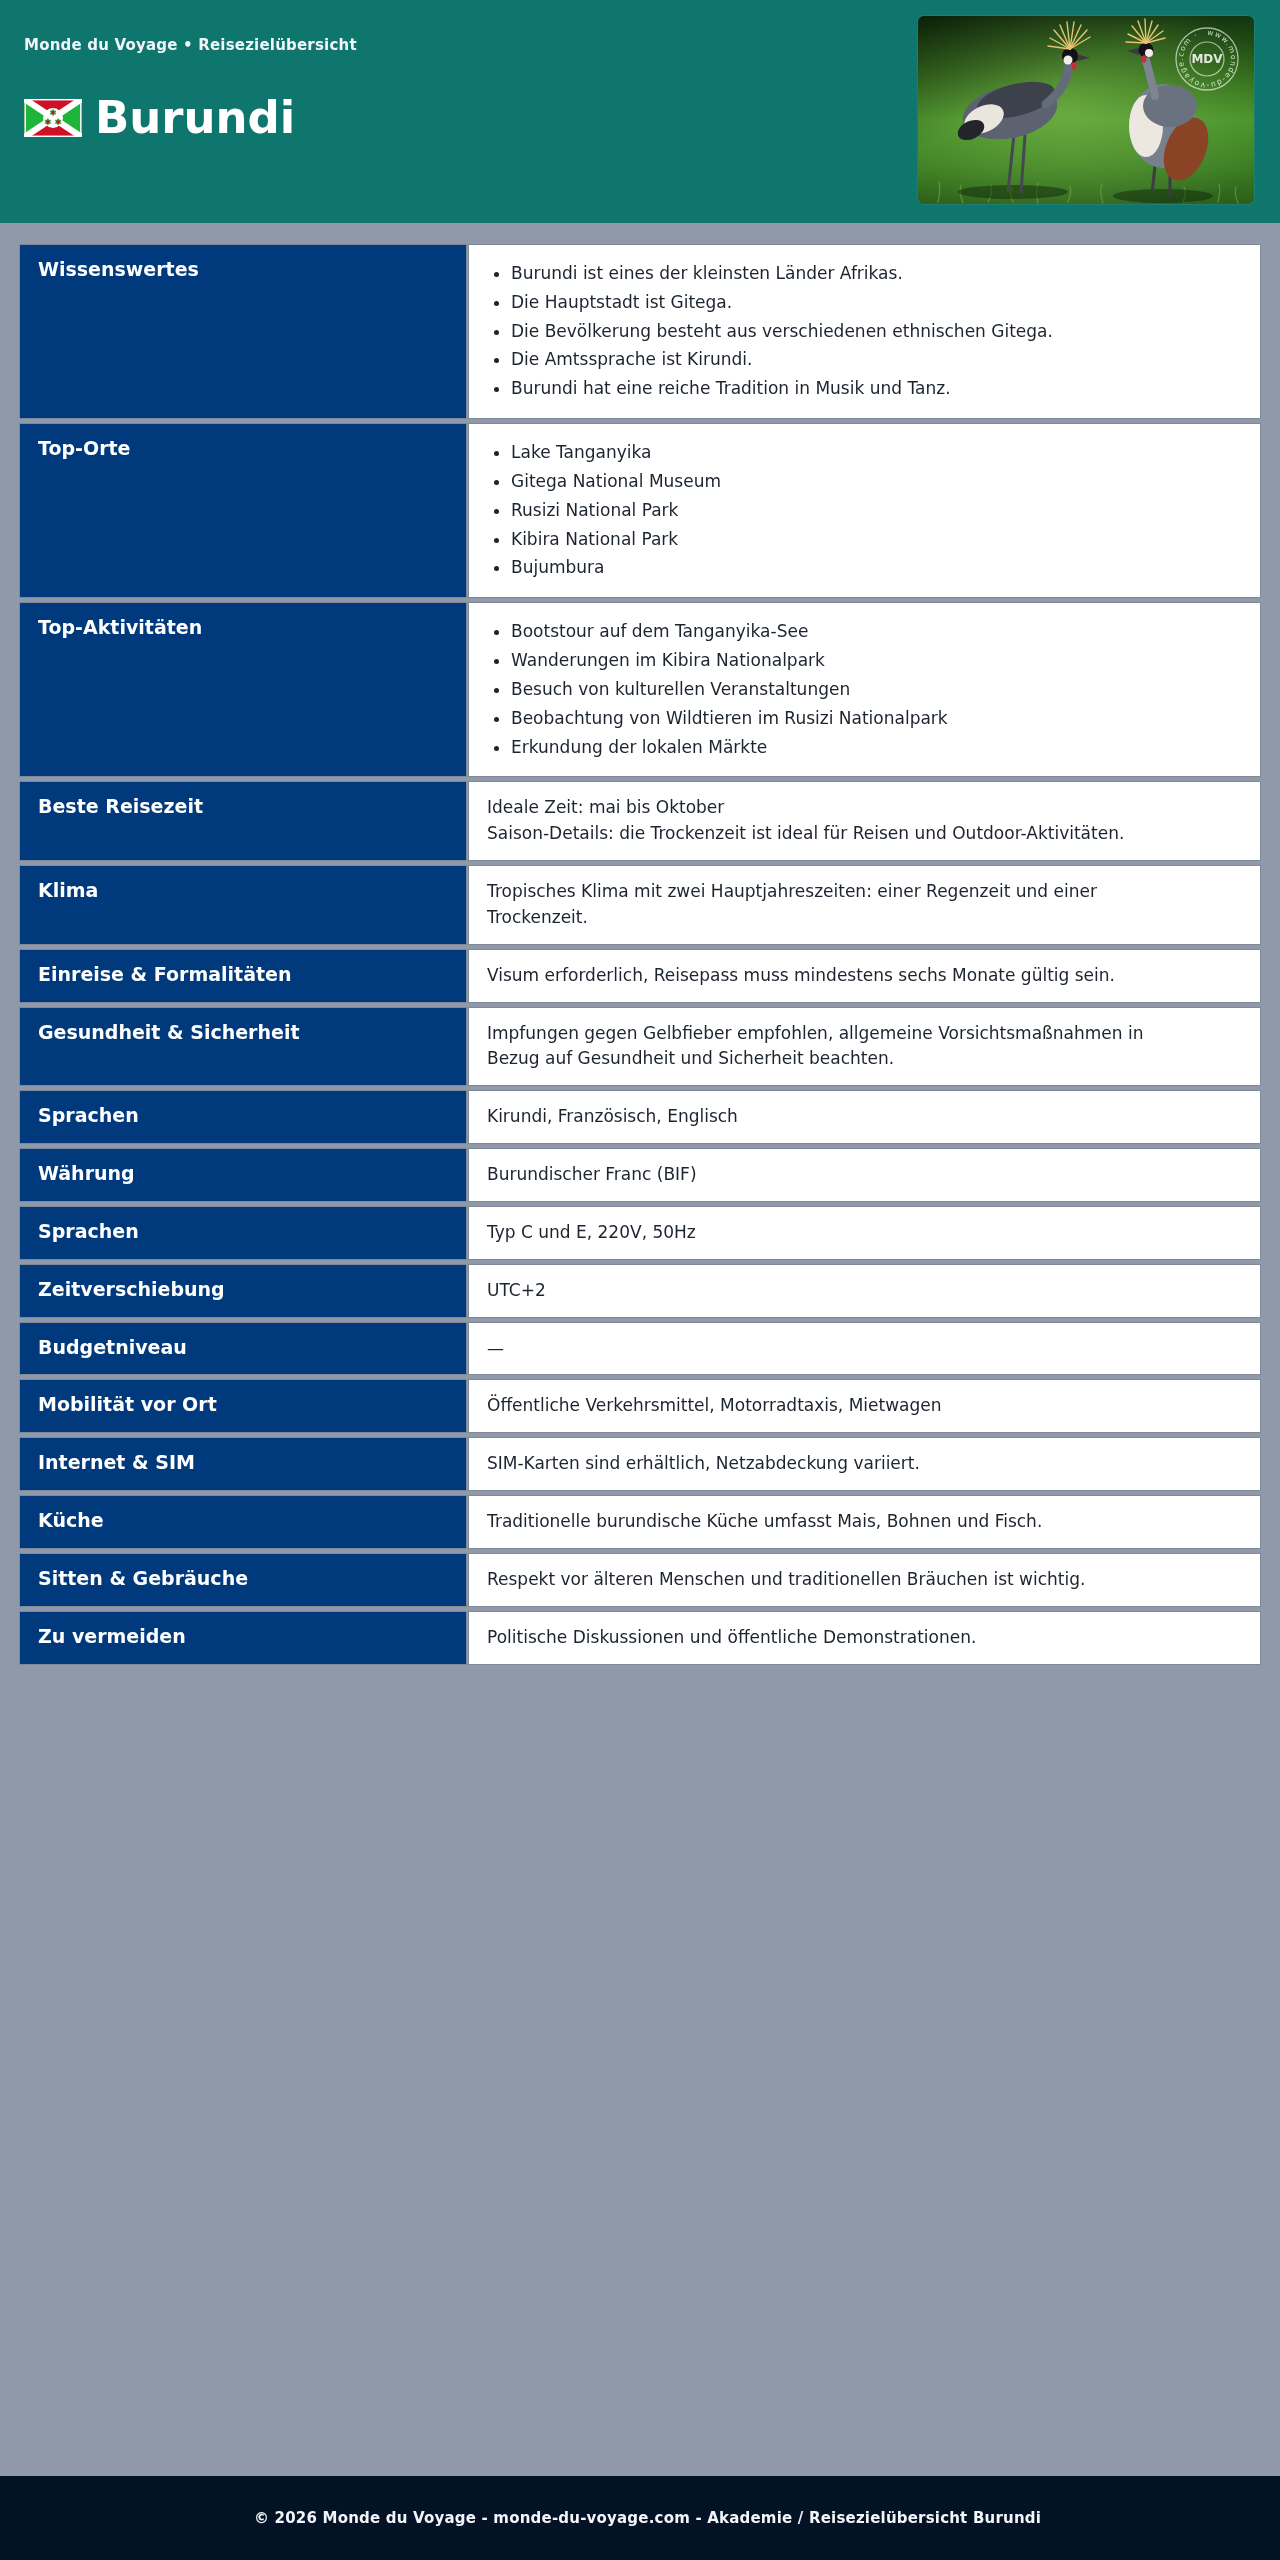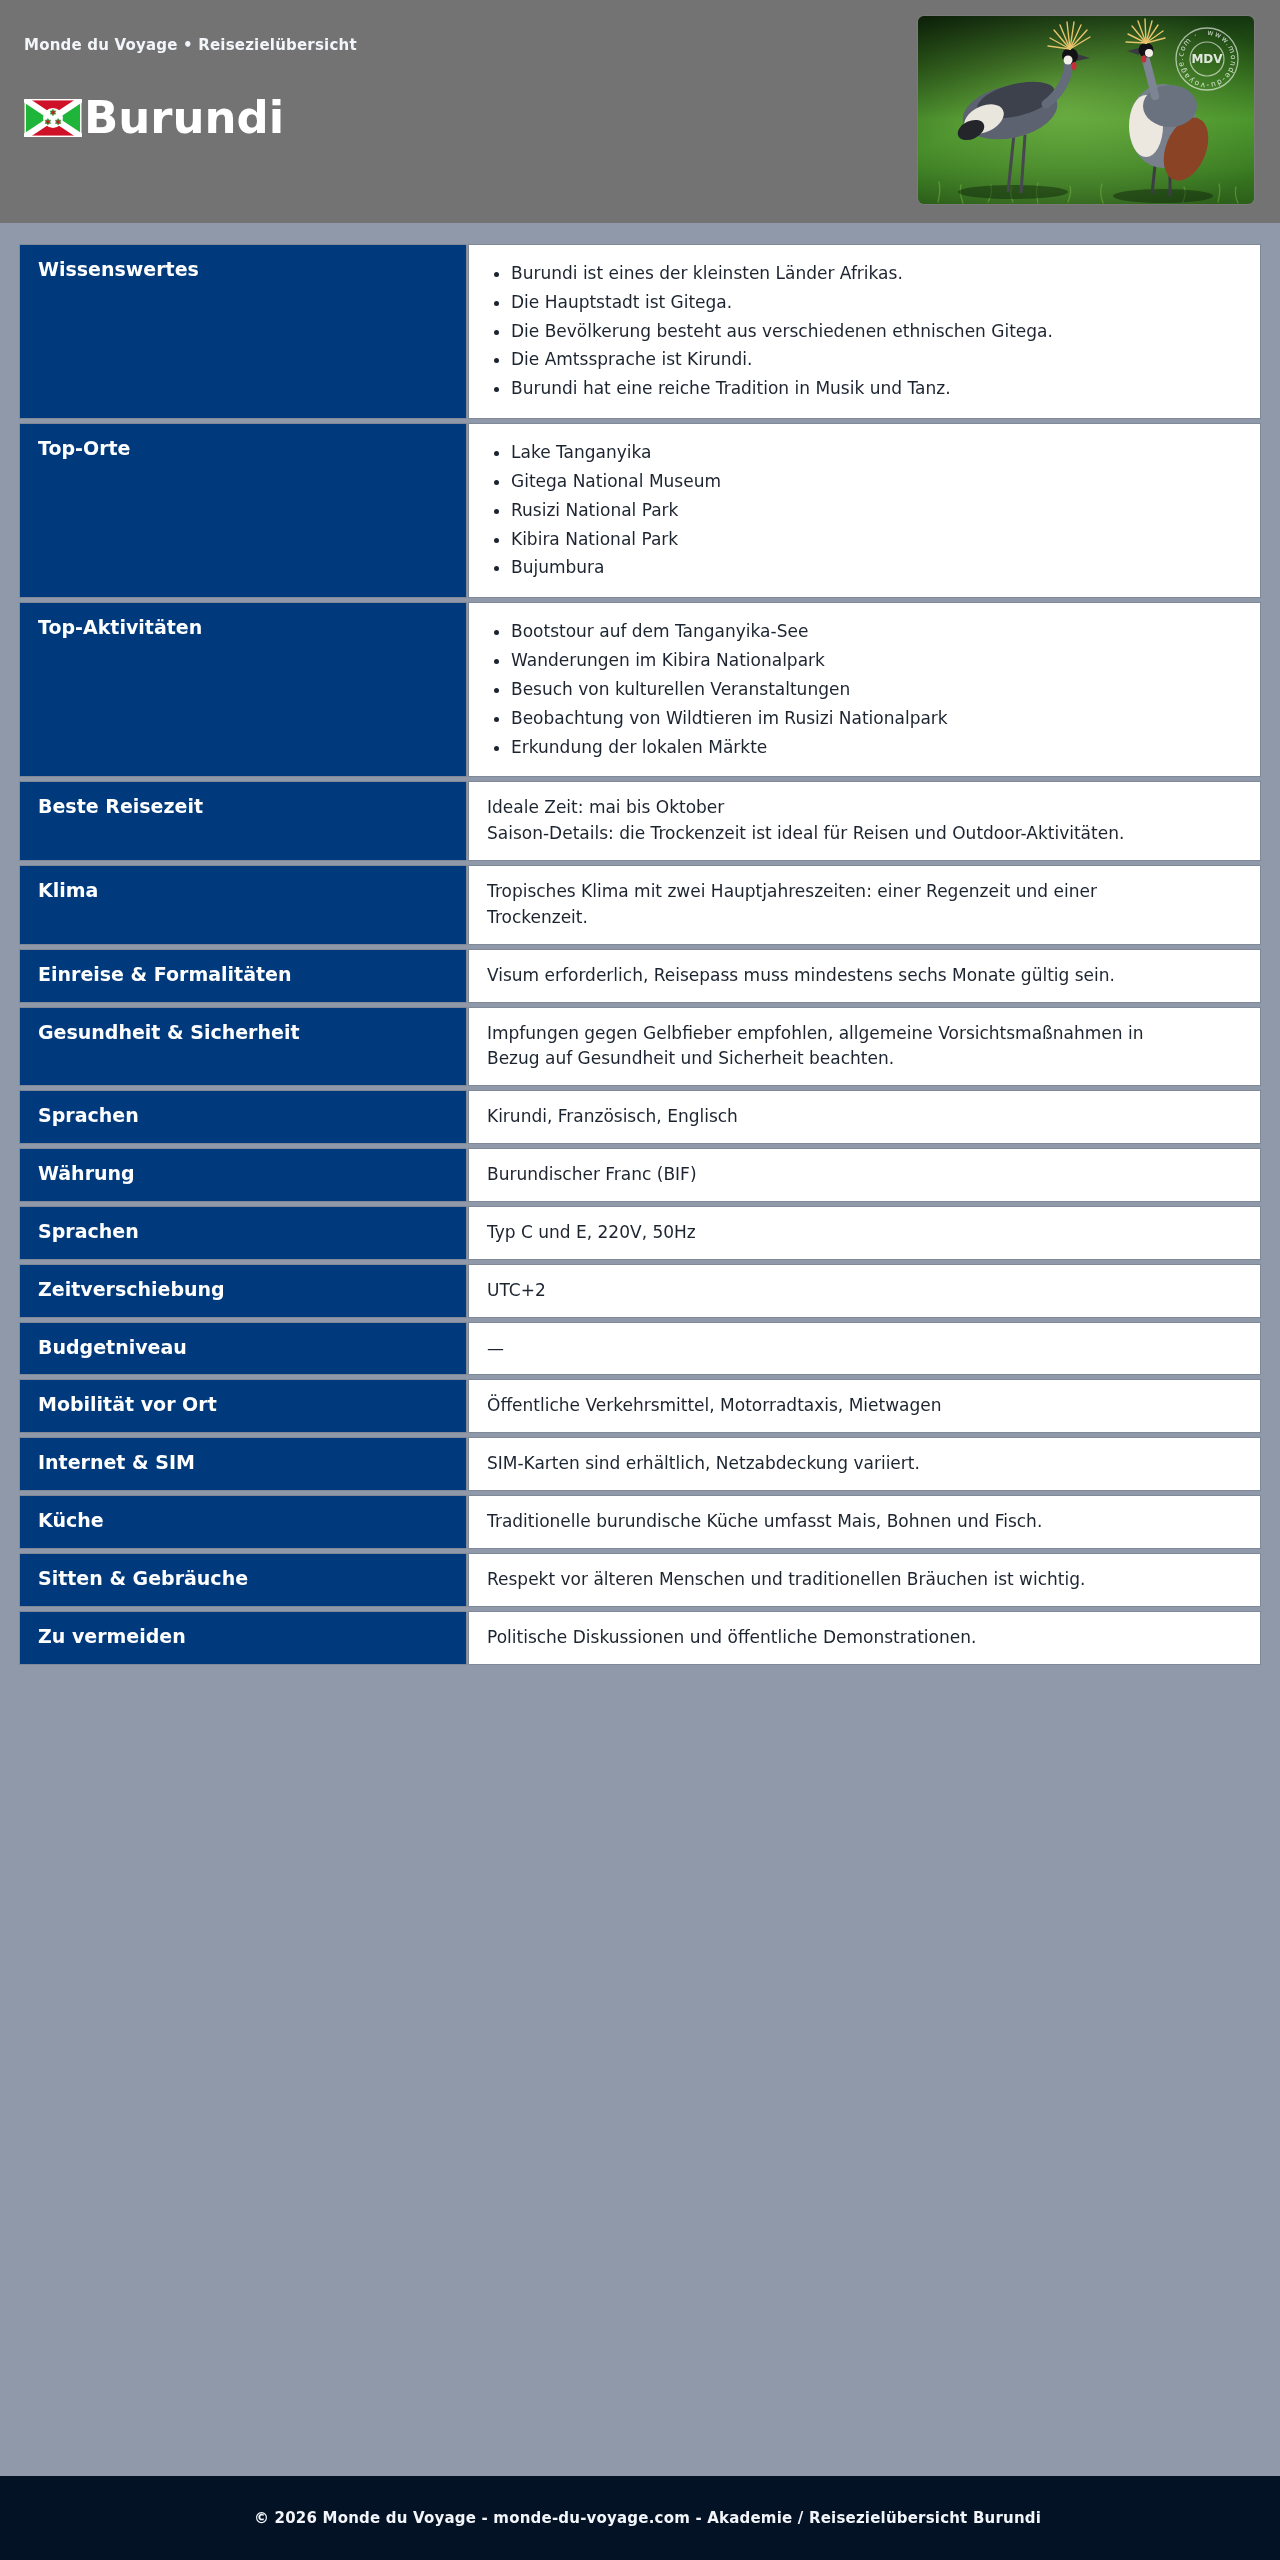--- a/index.html
+++ b/index.html
@@ -6,31 +6,31 @@
   body{
     width:1280px;height:2560px;
     background:#8f99aa;
     font-family:"DejaVu Sans","Liberation Sans",sans-serif;
     display:flex;flex-direction:column;
     -webkit-font-smoothing:antialiased;
   }
   
   .header{
     position:relative;
-    background:#737373;
+    background:#0f766e;
     height:223px;
     box-sizing:border-box;
     padding:36px 24px 0 24px;
     color:#fff;
     flex:0 0 auto;
   }
   .eyebrow{
     font-size:15px;font-weight:bold;letter-spacing:.2px;color:#f2f5f9;
   }
-  .title-row{display:flex;align-items:center;gap:2px;margin-top:11px;}
+  .title-row{display:flex;align-items:center;gap:13px;margin-top:11px;}
   .flag{flex:0 0 auto;display:block;}
   .page-title{font-size:45px;font-weight:bold;line-height:1;color:#ffffff;}
   .description{
     margin-top:11px;font-size:13.5px;line-height:1.62;color:#dfe4ec;width:620px;
   }
   .photo{
     position:absolute;top:16px;right:26px;width:336px;height:188px;
     border-radius:6px;overflow:hidden;display:block;
     box-shadow:0 0 0 1px rgba(255,255,255,.06);
   }

